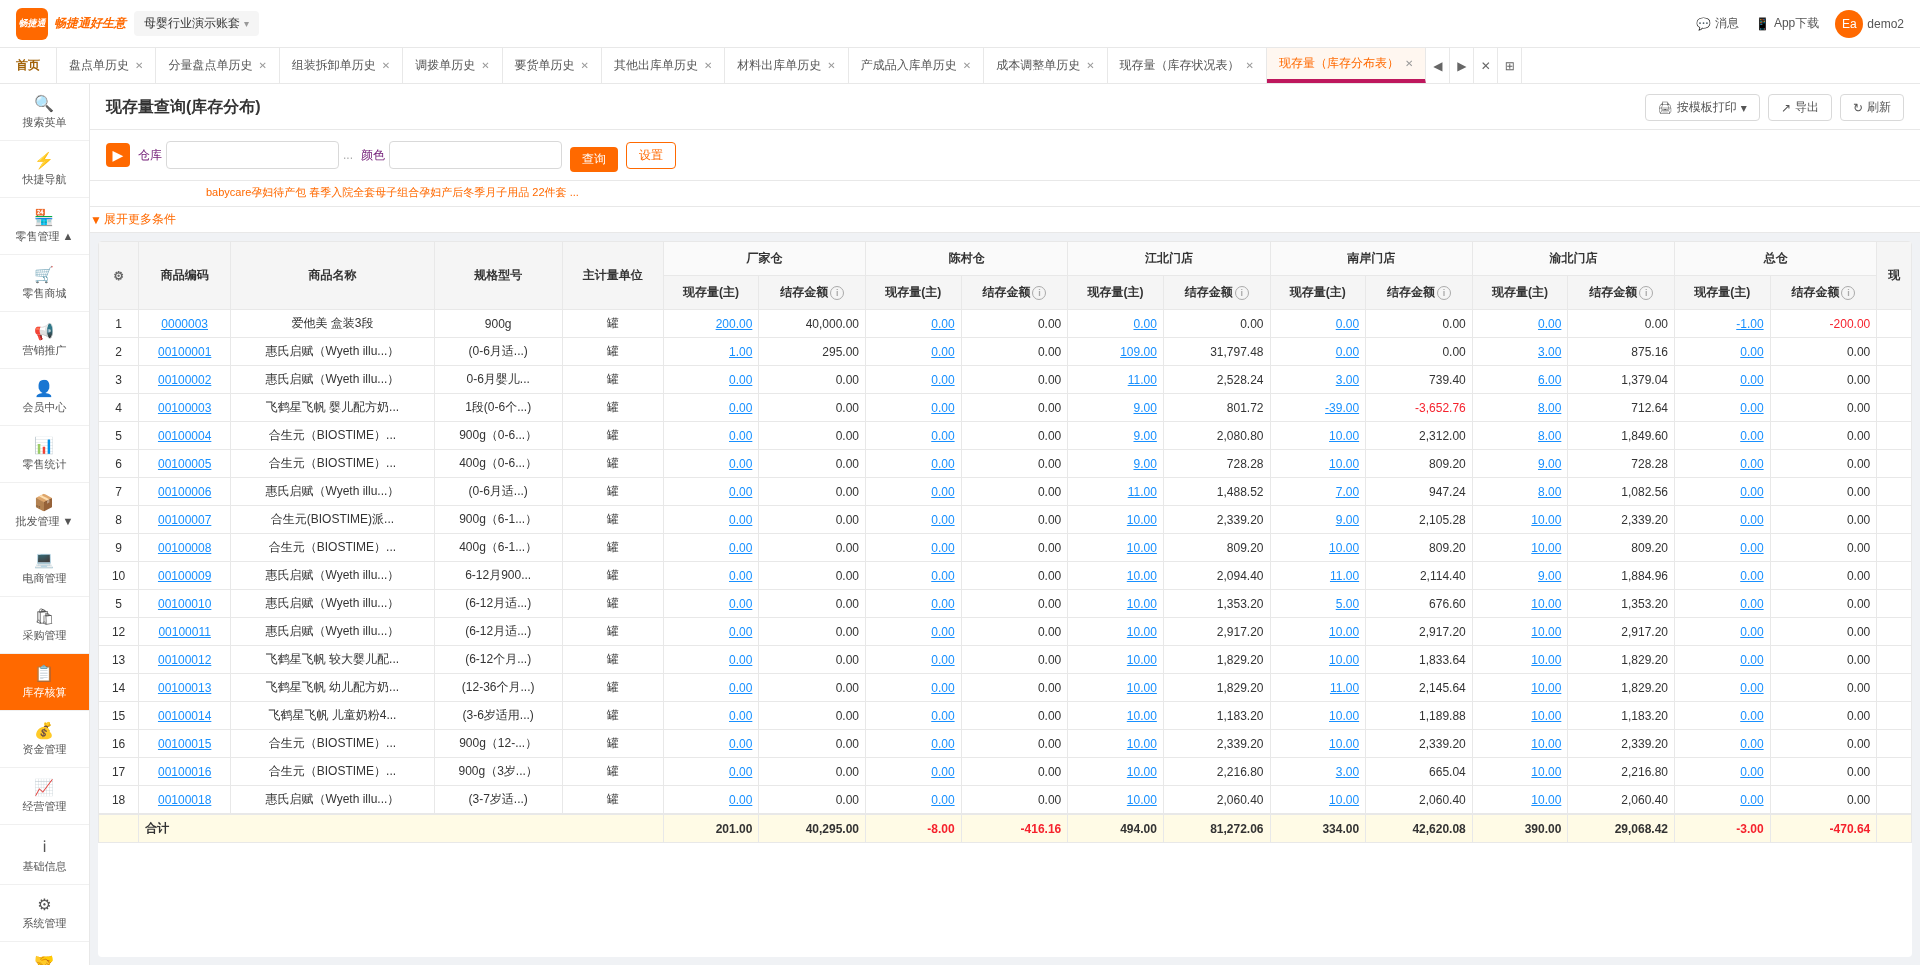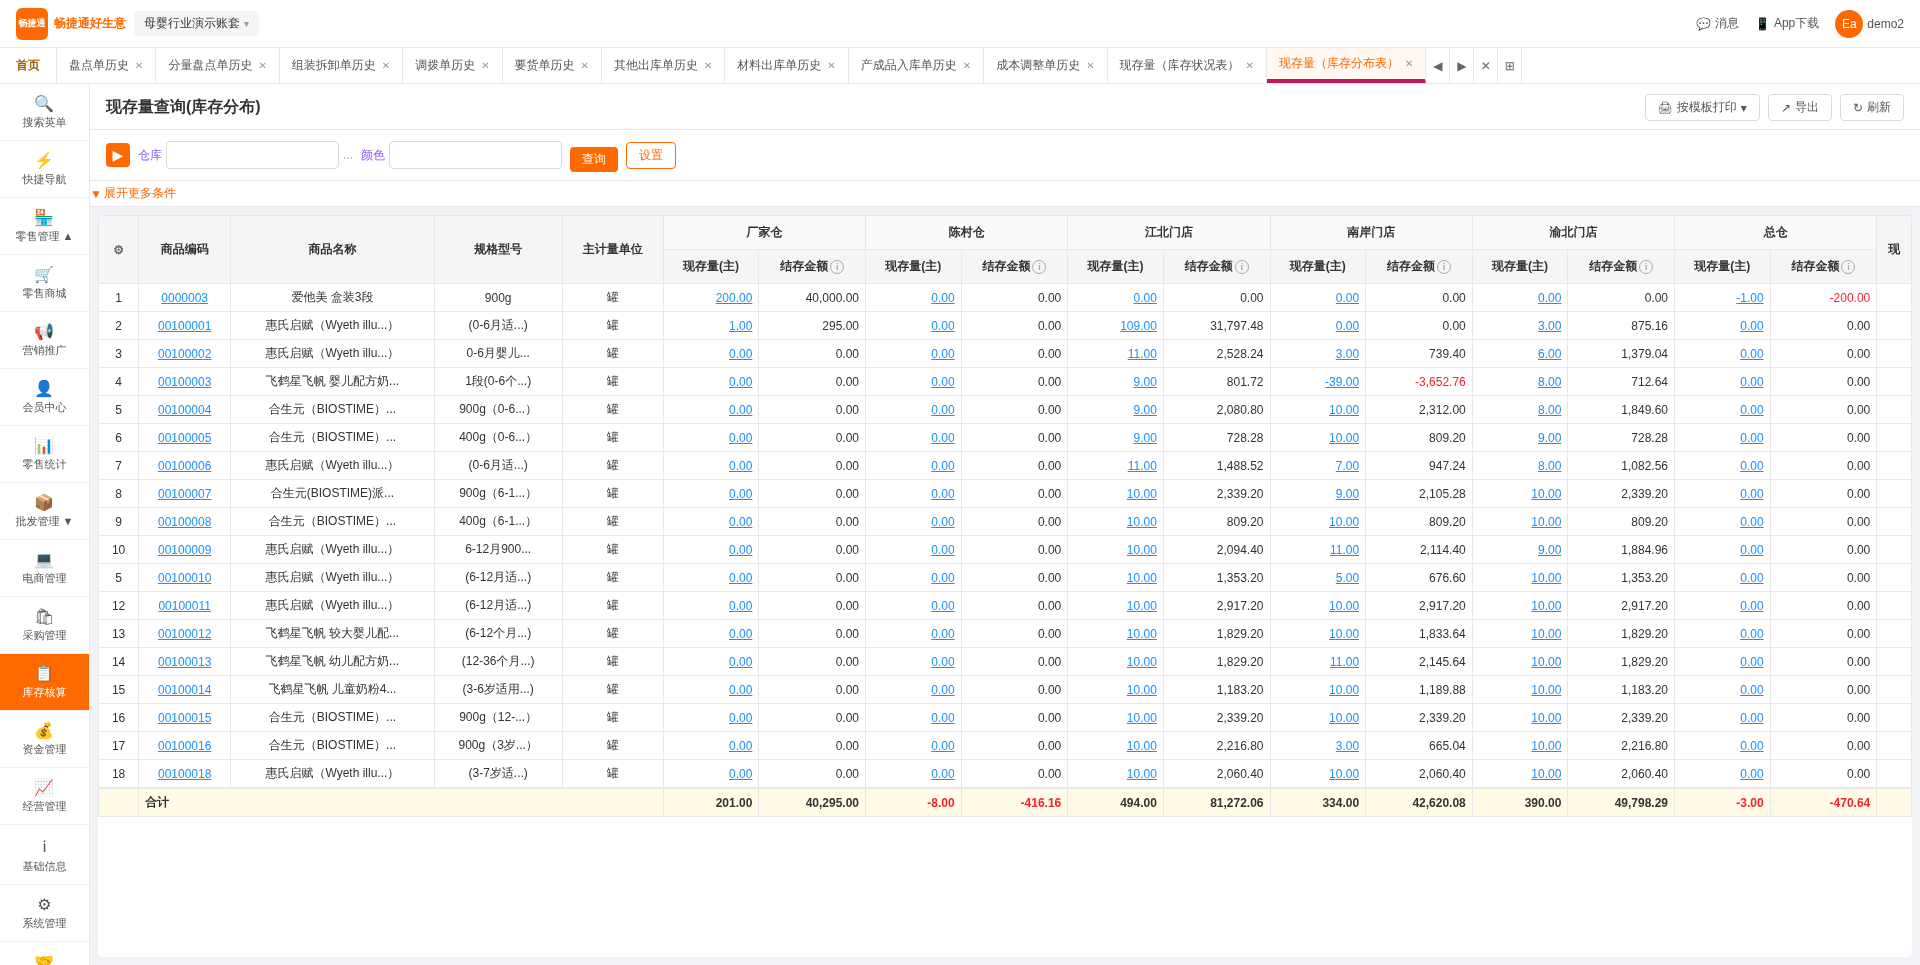--- a/index.html
+++ b/index.html
@@ -1,21 +1,21 @@
 <!DOCTYPE html>
 <html><head>
   <meta charset="utf-8">
   <style>
     * { box-sizing: border-box; margin: 0; padding: 0; font-family: 'Microsoft YaHei', Arial, sans-serif; font-size: 12px; }
     body { background: #f0f2f5; display: flex; flex-direction: column; height: 965px; overflow: hidden; }
 
     
     .topbar { background: #fff; height: 48px; display: flex; align-items: center; justify-content: space-between; padding: 0 16px; border-bottom: 1px solid #e8e8e8; flex-shrink: 0; }
     .topbar-left { display: flex; align-items: center; gap: 8px; }
-    .logo-area { display: flex; align-items: center; gap: 6px; color: #ff6900; font-weight: bold; font-size: 14px; }
+    .logo-area { display: flex; align-items: center; gap: 6px; color: #ff6900; font-weight: bold; font-size: 14px; font-style: italic; }
     .logo-icon { width: 32px; height: 32px; background: #ff6900; border-radius: 6px; display: flex; align-items: center; justify-content: center; color: #fff; font-size: 10px; }
     .org-selector { display: flex; align-items: center; gap: 4px; background: #f5f5f5; padding: 4px 10px; border-radius: 4px; cursor: pointer; color: #333; }
     .topbar-right { display: flex; align-items: center; gap: 16px; color: #555; }
     .topbar-right-item { display: flex; align-items: center; gap: 4px; cursor: pointer; }
 
     
     .tabbar { background: #fff; height: 36px; display: flex; align-items: center; border-bottom: 1px solid #e8e8e8; flex-shrink: 0; overflow: hidden; }
     .tab-item { height: 36px; display: flex; align-items: center; padding: 0 12px; border-right: 1px solid #e8e8e8; cursor: pointer; white-space: nowrap; color: #555; font-size: 12px; position: relative; flex-shrink: 0; }
     .tab-item.active { background: #fff7f0; color: #ff6900; border-bottom: 5px solid #be185d; }
     .tab-item .tab-close { margin-left: 6px; color: #999; font-size: 10px; }
@@ -40,21 +40,21 @@
     .page-title { font-size: 16px; font-weight: bold; color: #333; }
     .page-actions { display: flex; align-items: center; gap: 8px; }
     .btn { padding: 4px 12px; border-radius: 4px; cursor: pointer; font-size: 12px; display: flex; align-items: center; gap: 4px; border: none; }
     .btn-default { background: #fff; border: 1px solid #d9d9d9; color: #555; }
     .btn-primary { background: #ff6900; color: #fff; margin-top: 9px; }
     .btn-outline { background: #fff; border: 1px solid #ff6900; color: #ff6900; }
 
     
     .filter-bar { background: #fff; padding: 8px 16px; border-bottom: 1px solid #e8e8e8; display: flex; align-items: center; gap: 8px; flex-shrink: 0; flex-wrap: wrap; }
     .filter-item { display: flex; align-items: center; gap: 4px; }
-    .filter-label { color: #8b5cf6; white-space: nowrap; }
+    .filter-label { color: #701a75; white-space: nowrap; }
     .filter-input { border: 1px solid #d9d9d9; border-radius: 4px; padding: 3px 8px; color: #333; min-width: 80px; height: 28px; }
     .filter-input-wide { min-width: 300px; }
     .filter-collapse { display: flex; align-items: center; gap: 2px; color: #ff6900; cursor: pointer; margin: 0 auto; }
     .expand-btn { width: 24px; height: 24px; background: #ff6900; border-radius: 4px; display: flex; align-items: center; justify-content: center; color: #fff; cursor: pointer; font-size: 14px; flex-shrink: 0; }
     .filter-dots { color: #aaa; }
 
     
     .table-area { flex: 1; overflow: auto; background: #fff; margin: 8px; border-radius: 4px; }
     table { width: 100%; border-collapse: collapse; font-size: 12px; }
     thead tr { background: #f5f5f5; }
@@ -230,20 +230,23 @@
         <span class="filter-dots">...</span>
       </div>
       <div class="filter-item">
         <span class="filter-label">颜色</span>
         <input class="filter-input" value="" style="">
       </div>
       <button class="btn btn-primary">查询</button>
       <button class="btn btn-outline">设置</button>
     </div>
 
+    <div style="background:#fff;padding:4px 16px 6px;display:flex;align-items:center;gap:4px;border-bottom:1px solid #e8e8e8;flex-shrink:0;">
+      <span style="color:#ff6900;font-size:11px;margin-left:100px;">babycare孕妇待产包 春季入院全套母子组合孕妇产后冬季月子用品 22件套 ...</span>
+    </div>
 
     <div style="background:#fff;padding:4px 0;text-align:center;border-bottom:1px solid #e8e8e8;flex-shrink:0;">
       <span class="filter-collapse">
         <span>▼</span>
         <span>展开更多条件</span>
       </span>
     </div>
 
     <div class="table-area">
       <table>
@@ -645,21 +648,21 @@
   <td colspan="4" style="text-align:left;font-weight:bold;">合计</td>
   <td class="col-num">201.00</td>
   <td class="col-num">40,295.00</td>
   <td class="col-num text-red">-8.00</td>
   <td class="col-num text-red">-416.16</td>
   <td class="col-num">494.00</td>
   <td class="col-num">81,272.06</td>
   <td class="col-num">334.00</td>
   <td class="col-num">42,620.08</td>
   <td class="col-num">390.00</td>
-  <td class="col-num">49,798.29</td>
+  <td class="col-num">29,068.42</td>
   <td class="col-num text-red">-3.00</td>
   <td class="col-num text-red">-470.64</td>
   <td></td>
 </tr>
           </tfoot>
       </table>
     </div>
   </div>
 </div>
 

